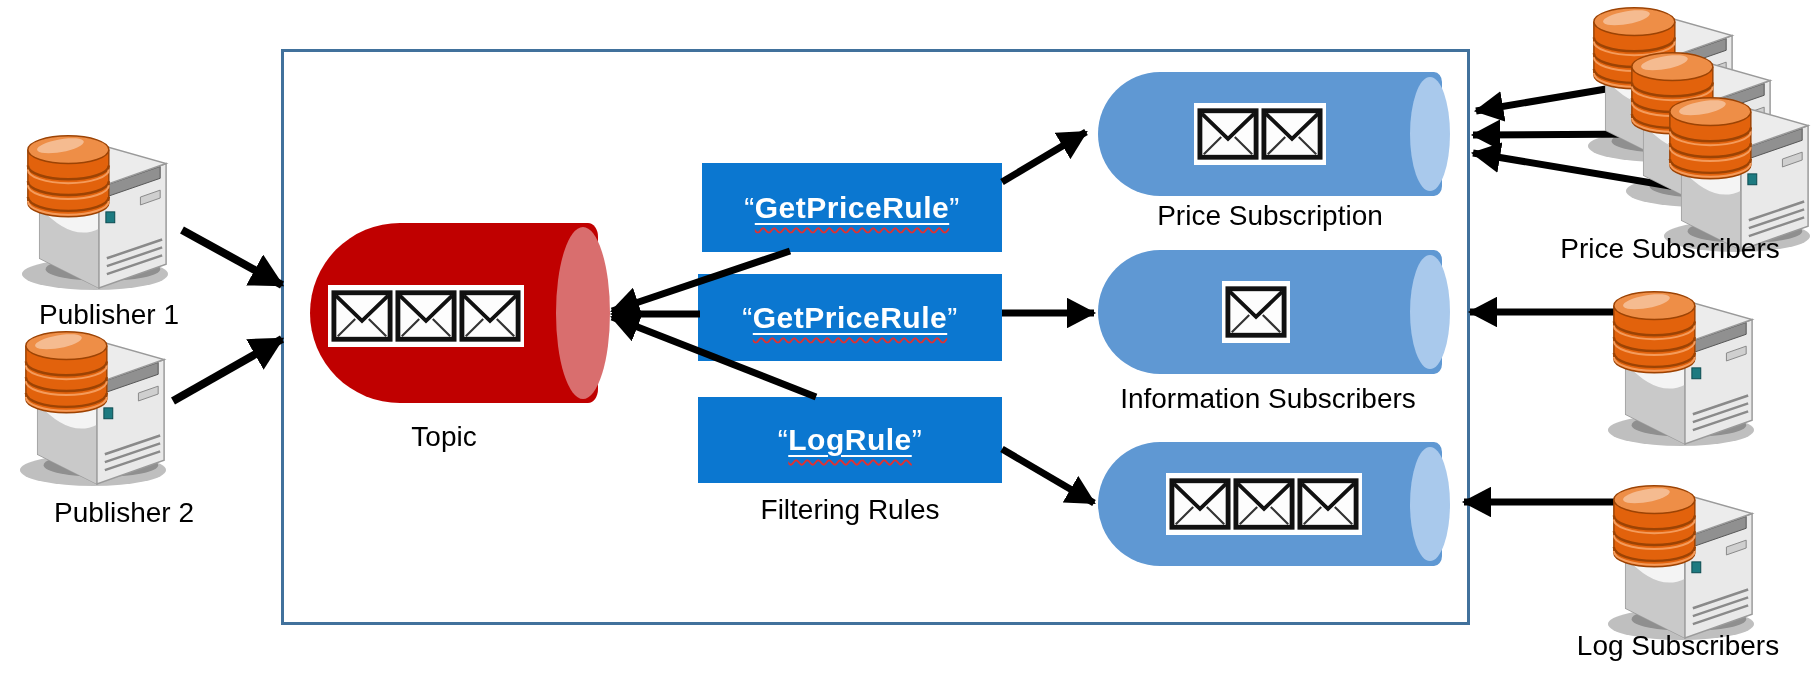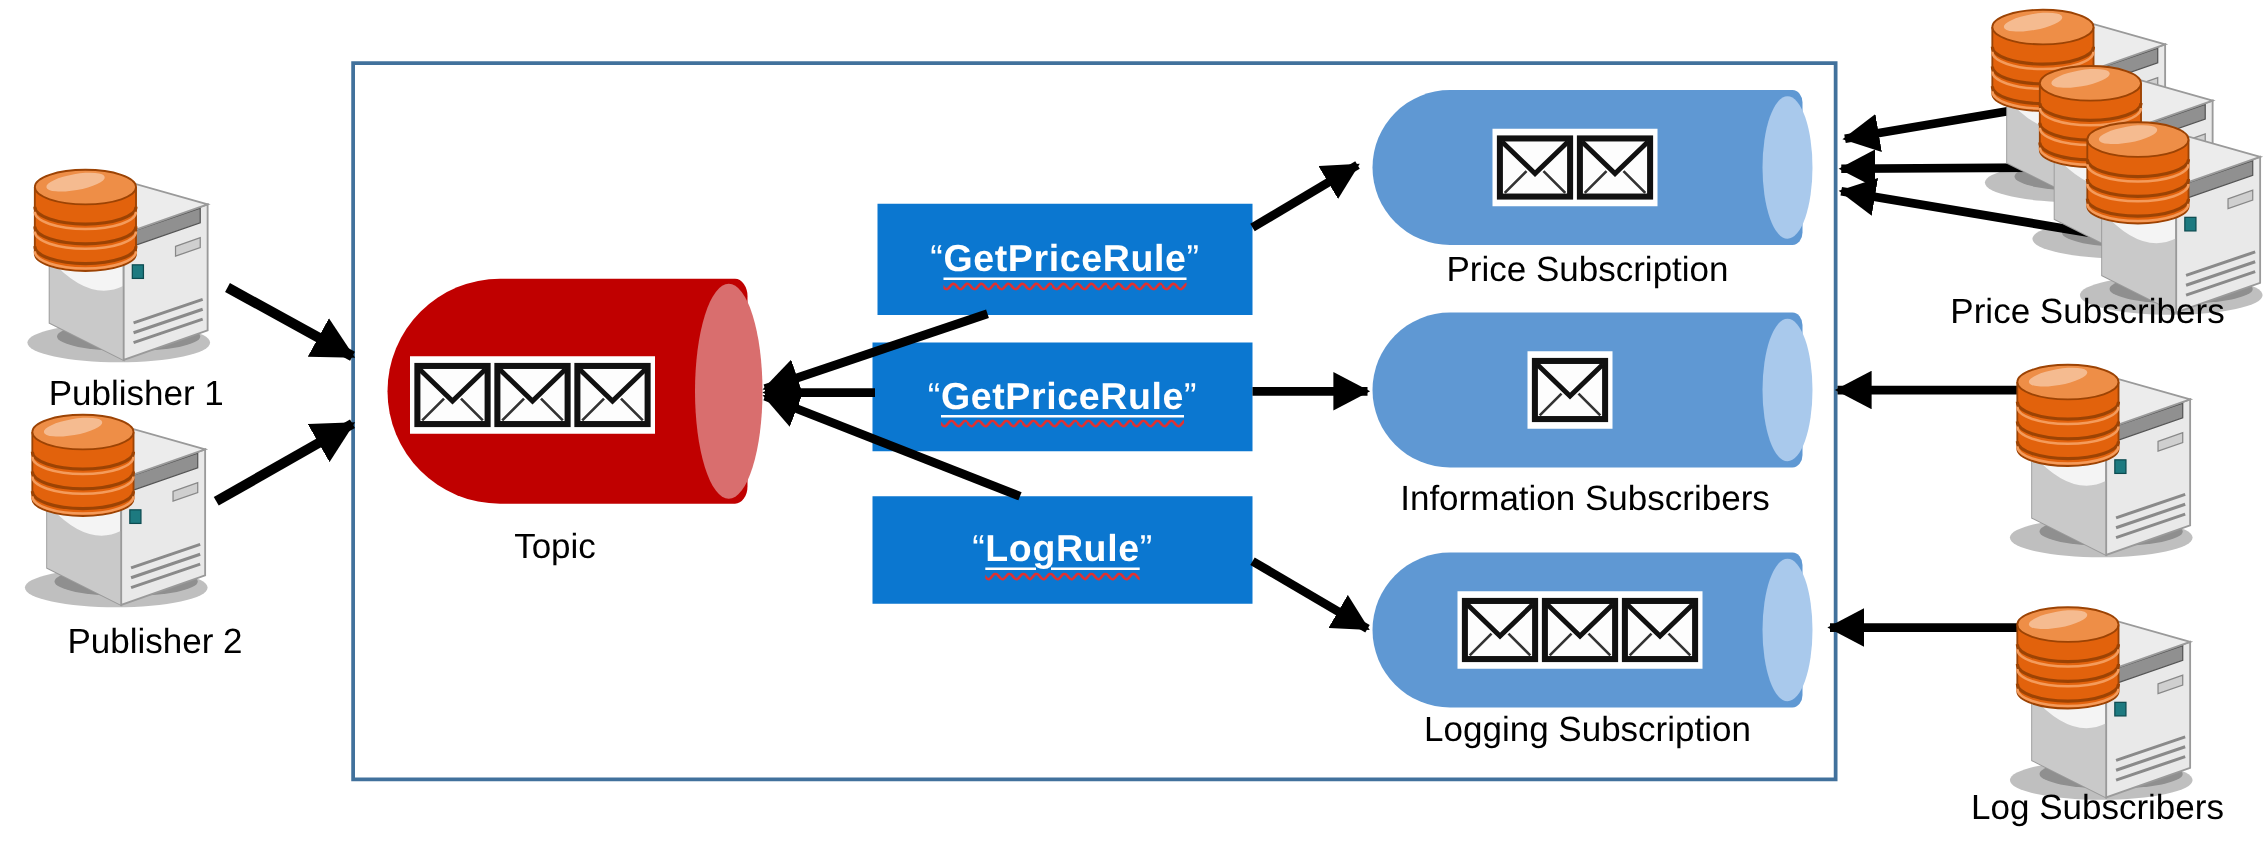--- a/index.html
+++ b/index.html
@@ -126,20 +126,21 @@
   <div class="rule" style="left:698px;top:274px;width:304px;height:87px">
     <span>“</span>
       <span class="rule-word"><span>GetPriceRule</span></span>
       <span>”</span>
   </div>
   <div class="rule" style="left:698px;top:397px;width:304px;height:86px">
     <span>“</span>
       <span class="rule-word"><span>LogRule</span></span>
       <span>”</span>
   </div>
+  <div class="lbl" style="left:850px;top:494px">Filtering Rules</div>
 
   <div class="cyl sub-cyl sub-price">
     <div class="cyl-body"></div>
     <div class="cyl-cap"></div>
   </div>
   <div class="env-strip" style="left:1194px;top:103px">
       <svg class="env" viewBox="0 0 64 54">
         <rect x="3" y="3" width="58" height="48" fill="#fdfdfd" stroke="#111111" stroke-width="5"></rect>
         <path d="M5 6 L32 32 L59 6" fill="none" stroke="#111111" stroke-width="4"></path>
         <path d="M7 48 L25 30 M57 48 L39 30" stroke="#333333" stroke-width="2.2" fill="none"></path>
@@ -179,21 +180,20 @@
         <rect x="3" y="3" width="58" height="48" fill="#fdfdfd" stroke="#111111" stroke-width="5"></rect>
         <path d="M5 6 L32 32 L59 6" fill="none" stroke="#111111" stroke-width="4"></path>
         <path d="M7 48 L25 30 M57 48 L39 30" stroke="#333333" stroke-width="2.2" fill="none"></path>
       </svg>
       <svg class="env" viewBox="0 0 64 54">
         <rect x="3" y="3" width="58" height="48" fill="#fdfdfd" stroke="#111111" stroke-width="5"></rect>
         <path d="M5 6 L32 32 L59 6" fill="none" stroke="#111111" stroke-width="4"></path>
         <path d="M7 48 L25 30 M57 48 L39 30" stroke="#333333" stroke-width="2.2" fill="none"></path>
       </svg>
     </div>
-  <div class="lbl" style="left:1270px;top:568px">Logging Subscription</div>
 
   <div class="srv-group" style="left:1582px;top:-18px;width:234px;height:275px">
       <svg class="srv-inst" viewBox="0 0 160 185">
         <use href="#srv" xlink:href="#srv"></use>
       </svg>
       <svg class="srv-inst" viewBox="0 0 160 185">
         <use href="#srv" xlink:href="#srv"></use>
       </svg>
       <svg class="srv-inst" viewBox="0 0 160 185">
         <use href="#srv" xlink:href="#srv"></use>

